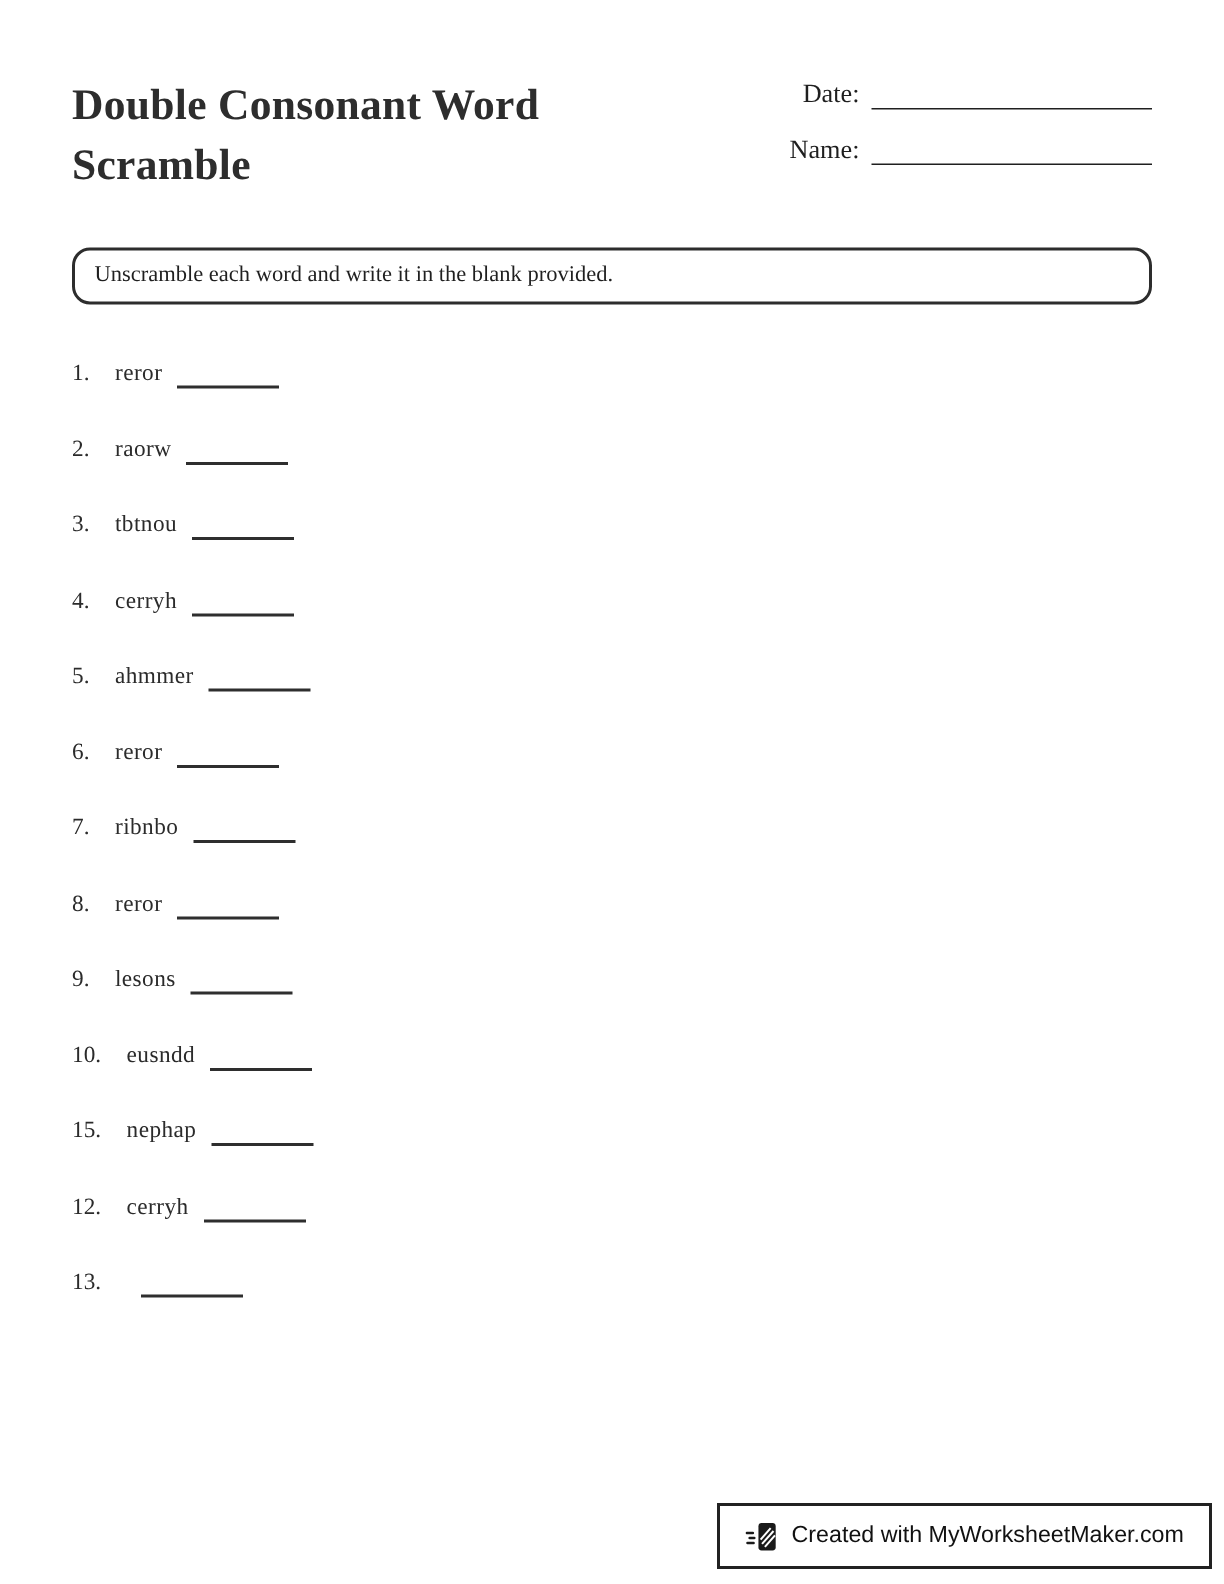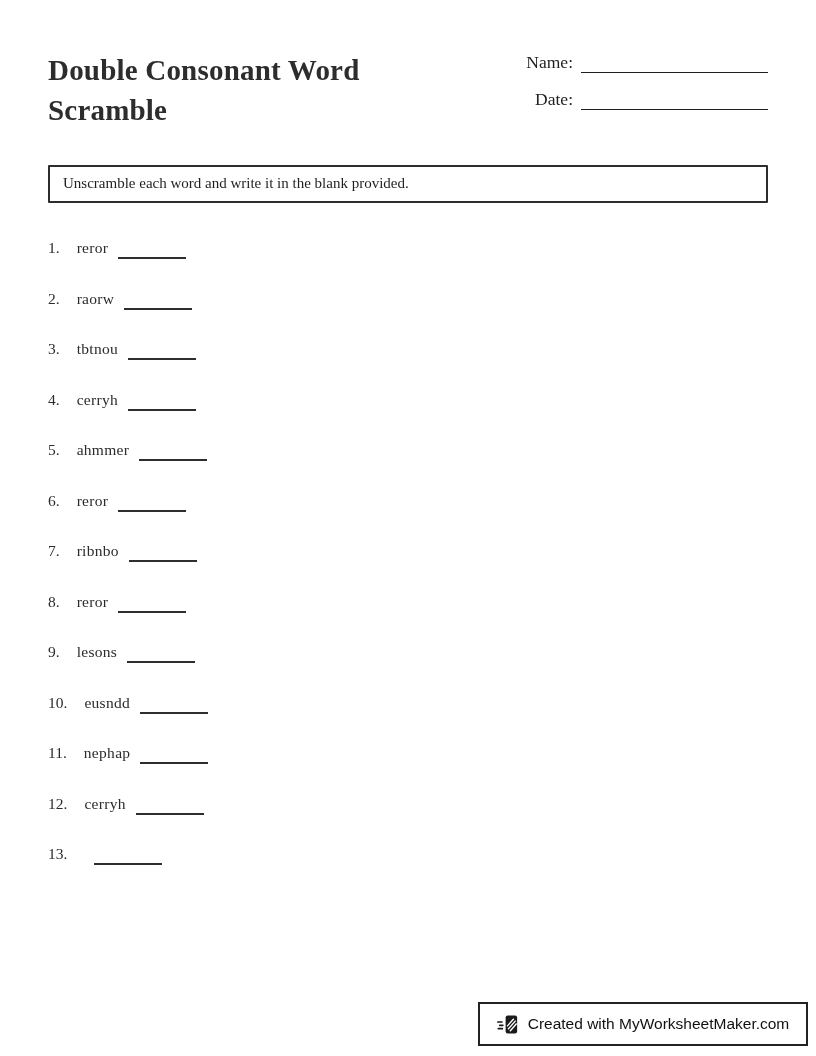--- a/index.html
+++ b/index.html
@@ -49,21 +49,21 @@
   .nd-line {
     display: inline-block;
     width: 187px;
     border-bottom: 1.4px solid #1f1f1f;
     height: 20px;
   }
   
   .instructions {
     margin-top: 35px;
     border: 2px solid #2d2d2d;
-    border-radius: 1px;
+    border-radius: 12px;
     padding: 8px 13px 9px 13px;
     font-size: 15px;
     color: #1f1f1f;
   }
   
   .word-list {
     list-style: none;
     margin-top: 34px;
   }
   .word-item {
@@ -111,25 +111,25 @@
 </head>
 <body>
 
 <div class="page">
 
   <div class="header">
     <h1 class="title">Double Consonant Word Scramble</h1>
 
     <div class="name-date">
       <div class="nd-row">
-        <span class="nd-label">Name:</span>
+        <span class="nd-label">Date:</span>
         <span class="nd-line"></span>
       </div>
       <div class="nd-row">
-        <span class="nd-label">Date:</span>
+        <span class="nd-label">Name:</span>
         <span class="nd-line"></span>
       </div>
     </div>
   </div>
 
   <div class="instructions">
     <span>Unscramble each word and write it in the blank provided.</span>
   </div>
 
   <ol class="word-list">
@@ -187,21 +187,21 @@
     <span class="item-blank"></span>
   </li>
 
   <li class="word-item">
     <span class="item-number">10.</span>
     <span class="item-word">eusndd</span>
     <span class="item-blank"></span>
   </li>
 
   <li class="word-item">
-    <span class="item-number">11.</span>
+    <span class="item-number">15.</span>
     <span class="item-word">nephap</span>
     <span class="item-blank"></span>
   </li>
 
   <li class="word-item">
     <span class="item-number">12.</span>
     <span class="item-word">cerryh</span>
     <span class="item-blank"></span>
   </li>
 

